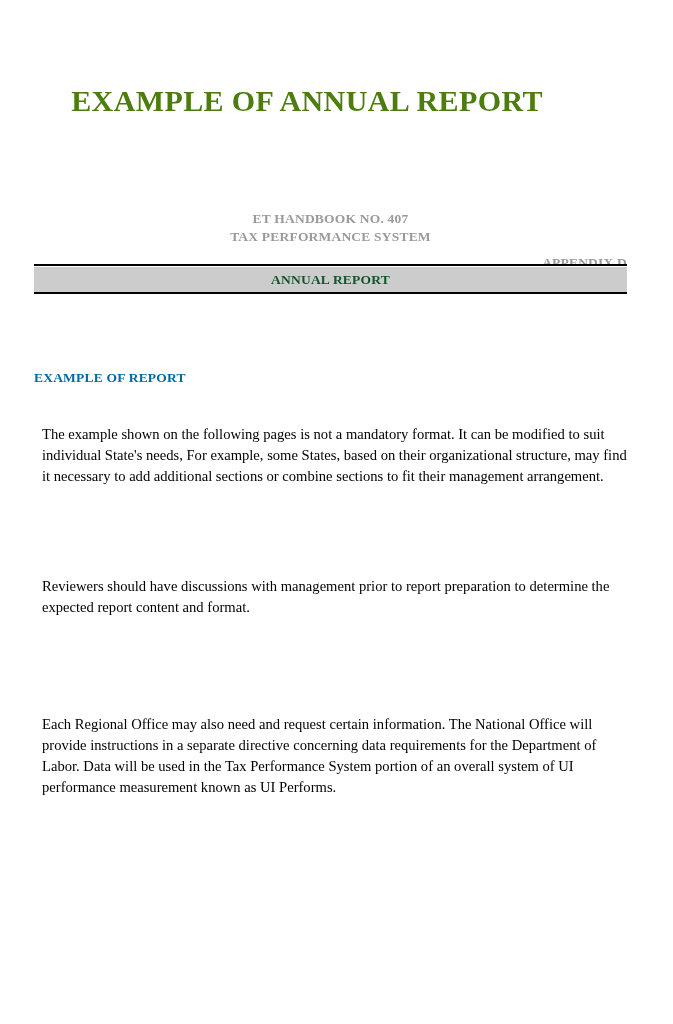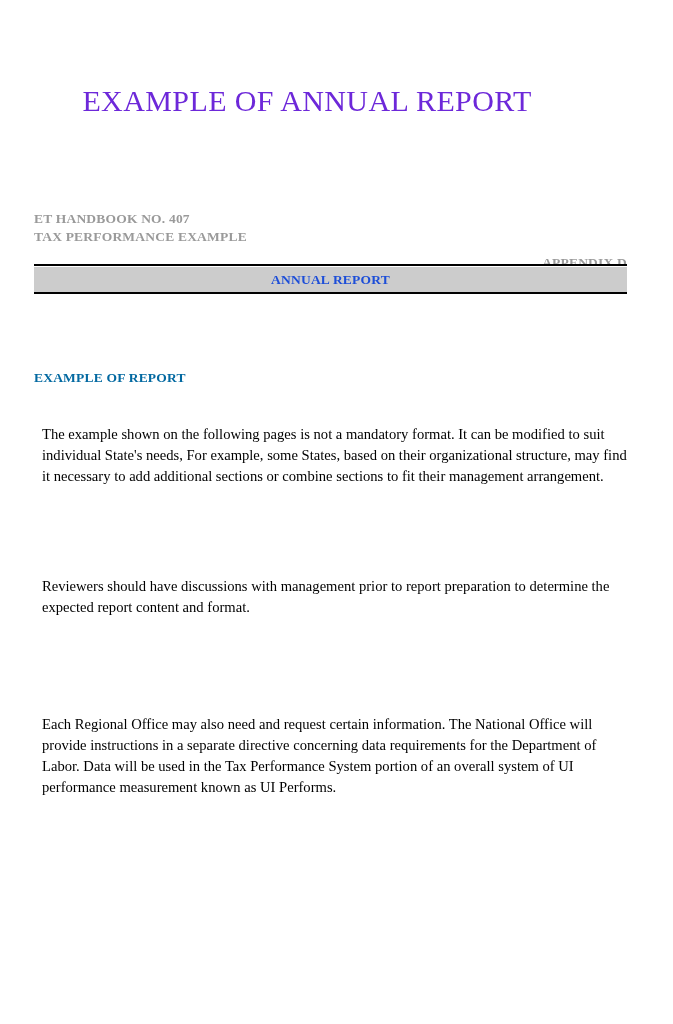--- a/index.html
+++ b/index.html
@@ -25,23 +25,23 @@
   }
 
   
   .doc-title {
     position: absolute;
     left: 0;
     top: 84px;
     width: 614px;
     text-align: center;
     font-size: 30px;
-    font-weight: normal;
+    font-weight: bold;
     letter-spacing: 0.4px;
-    color: #6d28d9;
+    color: #4d7c0f;
     white-space: nowrap;
   }
 
   
   .handbook-header {
     position: absolute;
     left: 34px;
     top: 210px;
     width: 593px;
     color: #9a9a9a;
@@ -51,20 +51,21 @@
     letter-spacing: 0.2px;
   }
   .handbook-row {
     position: relative;
     height: 18px;
   }
   .handbook-center {
     position: absolute;
     left: 0;
     right: 0;
+    text-align: center;
     white-space: nowrap;
   }
   .handbook-right {
     position: absolute;
     right: 0;
     top: 0;
     white-space: nowrap;
     margin-top: 44px;
   }
 
@@ -79,21 +80,21 @@
     padding-top: 1px;
     background: #ffffff;
     box-sizing: border-box;
   }
   .banner-inner {
     background: #cccccc;
     text-align: center;
     font-size: 13.5px;
     font-weight: bold;
     letter-spacing: 0.2px;
-    color: #1d4ed8;
+    color: #14532d;
     padding: 5px 0 5px 0;
     line-height: 15px;
   }
 
   
   .section-heading {
     position: absolute;
     left: 34px;
     top: 370px;
     font-size: 13.5px;
@@ -123,21 +124,21 @@
 <div class="page">
 
   <div class="doc-title">EXAMPLE OF ANNUAL REPORT</div>
 
   <div class="handbook-header">
     <div class="handbook-row">
       <span class="handbook-center">ET HANDBOOK NO. 407</span>
       <span class="handbook-right">APPENDIX D</span>
     </div>
     <div class="handbook-row">
-      <span class="handbook-center">TAX PERFORMANCE EXAMPLE</span>
+      <span class="handbook-center">TAX PERFORMANCE SYSTEM</span>
     </div>
   </div>
 
   <div class="banner">
     <div class="banner-inner">ANNUAL REPORT</div>
   </div>
 
   <div class="section-heading">EXAMPLE OF REPORT</div>
 
   <div class="body-block para-1">The example shown on the following pages is not a mandatory format.  It can be modified to suit individual State's needs,  For example, some States, based on their organizational structure, may find it necessary to add additional sections or combine sections to fit their  management arrangement.</div>

